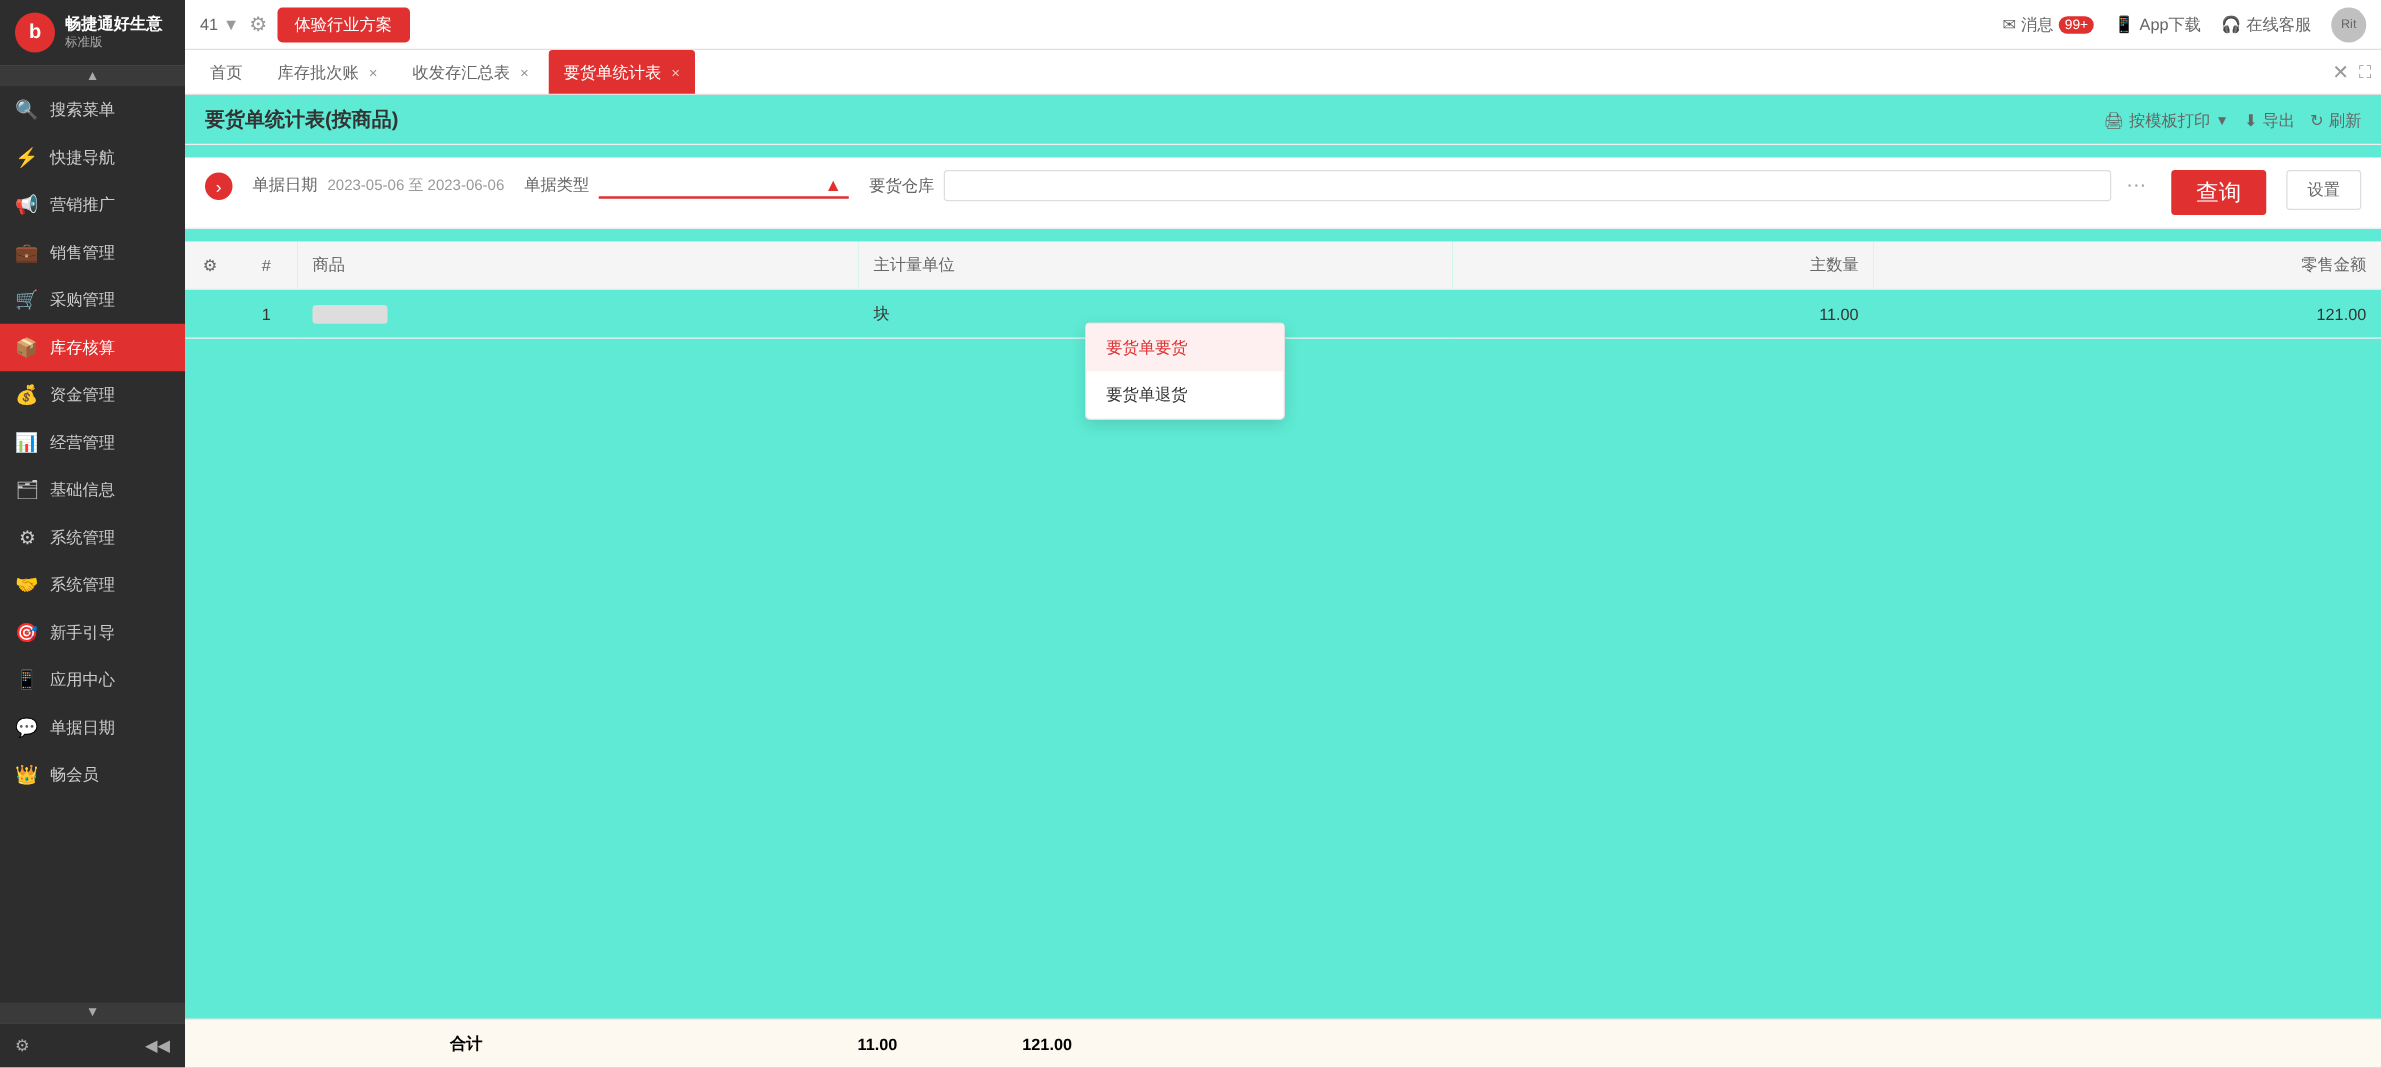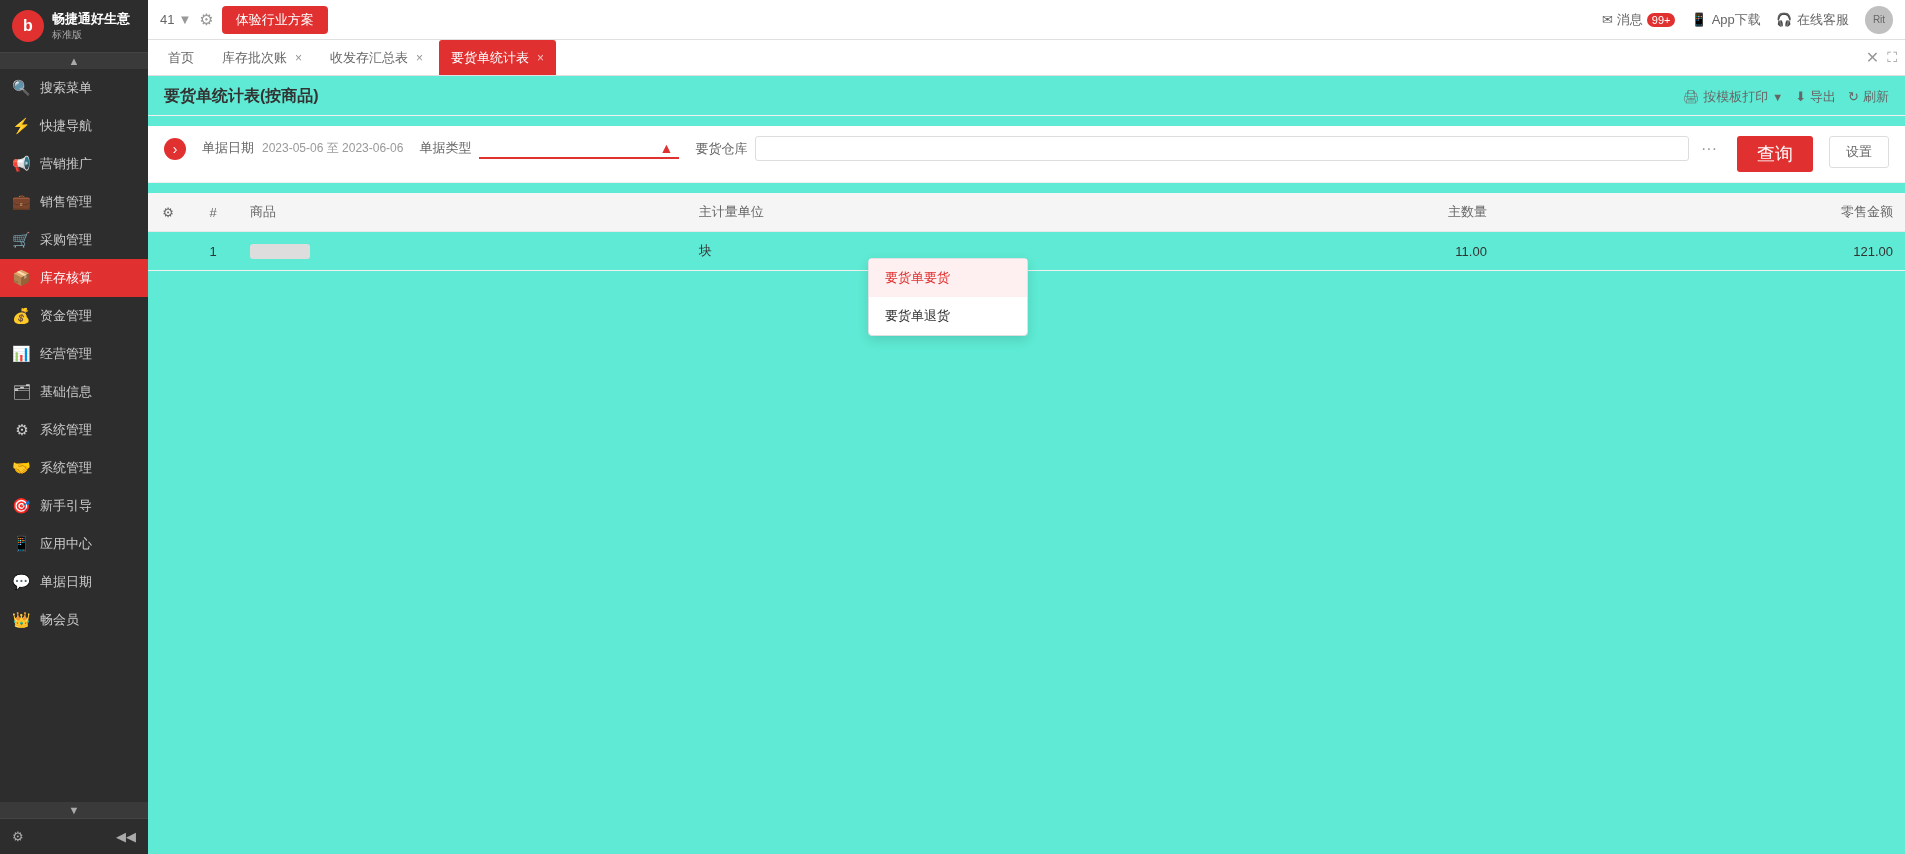--- a/index.html
+++ b/index.html
@@ -630,14 +630,20 @@
               <span class="blurred-text">&nbsp;&nbsp;&nbsp;&nbsp;&nbsp;&nbsp;&nbsp;&nbsp;&nbsp;&nbsp;&nbsp;&nbsp;</span>
             </td>
             <td>块</td>
             <td class="text-right">11.00</td>
             <td class="text-right">121.00</td>
           </tr>
         </tbody>
       </table>
     </div>
 
+    <div class="table-footer">
+      <span style="min-width:100px;"></span>
+      <span style="margin-left: 60px;">合计</span>
+      <span style="margin-left: 260px;">11.00</span>
+      <span style="margin-left: 60px;">121.00</span>
+    </div>
   </div>
 </div>
 
 </body></html>

